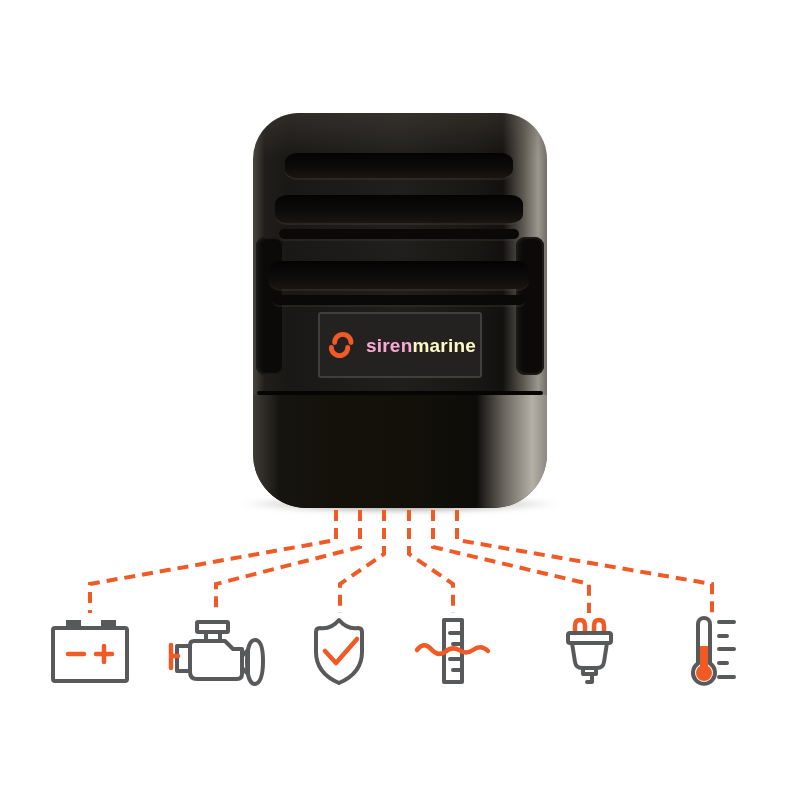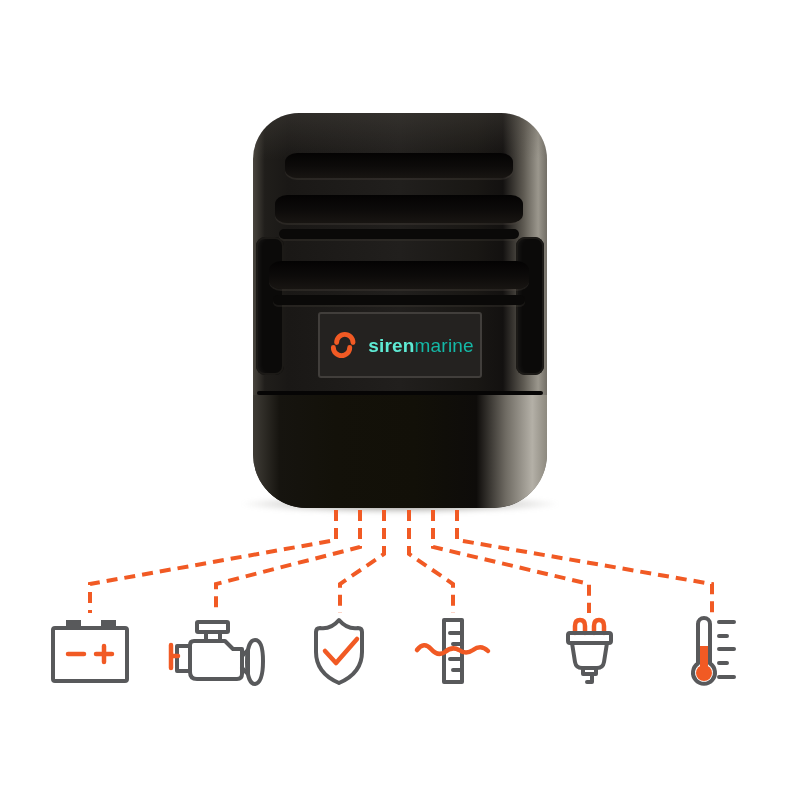--- a/index.html
+++ b/index.html
@@ -45,22 +45,22 @@
   .subslat.ss2{left:26px;right:28px;top:116px;height:10px;}
   .subslat.ss3{left:20px;right:22px;top:182px;height:10px;}
   .label-plate{
     position:absolute;left:65px;top:199px;width:164px;height:66px;
     background:#242220;border:2px solid #413e3b;border-radius:3px;
     display:flex;align-items:center;justify-content:center;box-sizing:border-box;
   }
   .logo{display:flex;align-items:center;gap:6px;}
   .logo-mark{display:block;}
   .logo-text{white-space:nowrap;font-size:19px;line-height:1;}
-  .logo-bold{color:#5eead4;font-weight:700;letter-spacing:.2px;}
-  .logo-light{color:#14b8a6;font-weight:400;letter-spacing:.2px;}
+  .logo-bold{color:#f9a8d4;font-weight:700;letter-spacing:.2px;}
+  .logo-light{color:#fef9c3;font-weight:700;letter-spacing:.2px;}
   .seam{
     position:absolute;left:4px;right:4px;top:278px;height:4px;
     background:#060505;border-radius:2px;
   }
   .bottom-band{
     position:absolute;left:0;right:0;top:282px;bottom:0;
     border-radius:0 0 54px 54px;
     background:linear-gradient(90deg,
       #3f3c36 0%, #16140f 9%, #131109 28%, #121008 55%, #0e0c0a 76%,
       #6f6b63 86%, #b4b0a7 95%, #8d897f 100%);

